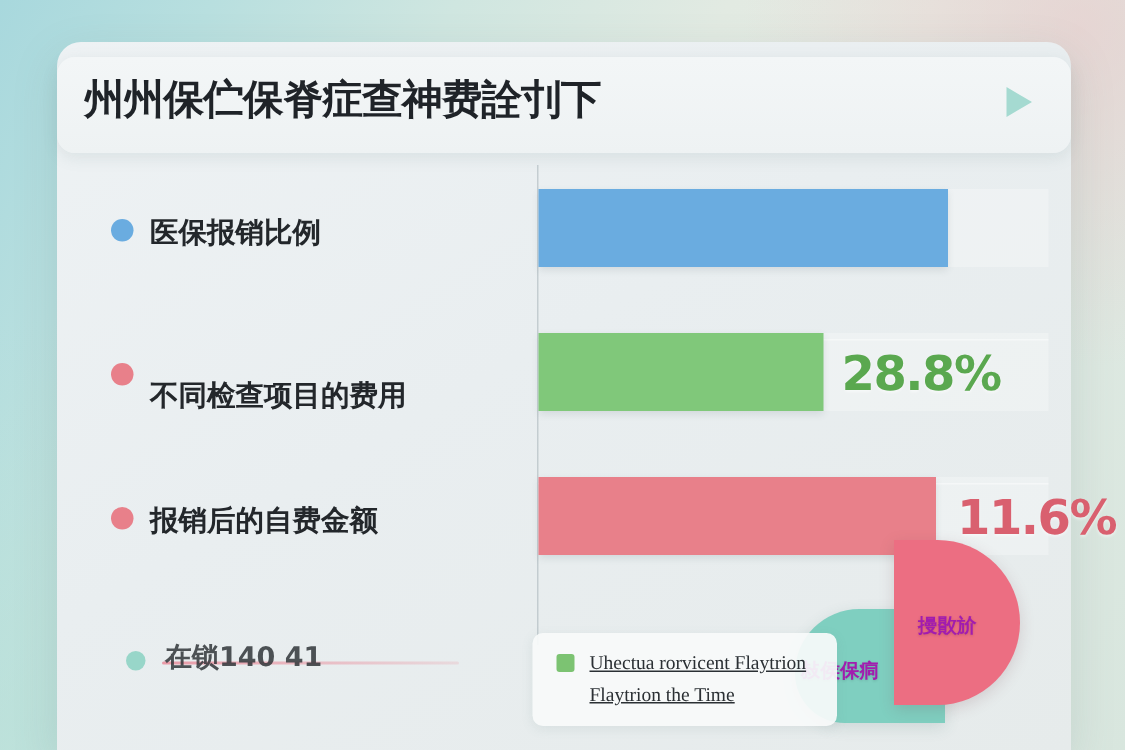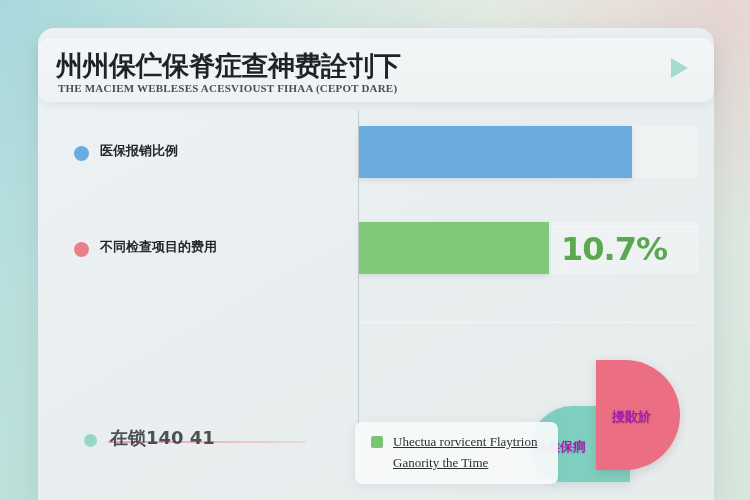--- a/index.html
+++ b/index.html
@@ -107,21 +107,21 @@
   .row-dot {
     position: absolute;
     left: 36px;
     width: 15px; height: 15px;
     border-radius: 50%;
   }
   .row-label {
     position: absolute;
     left: 62px;
     font-family: "DejaVu Sans", "Liberation Sans", sans-serif;
-    font-size: 13px;
+    font-size: 19px;
     font-weight: 700;
     color: #23272b;
     white-space: nowrap;
   }
 
   .bar-track {
     position: absolute;
     left: 321px;
     height: 52px;
     background: rgba(255,255,255,0.28);
@@ -247,58 +247,64 @@
     width: 340px;
   }
 </style>
 </head>
 <body>
 
 <div class="panel"></div>
 
 <div class="header-card">
   <div class="title">州州保伫保脊症查神费詮刌下</div>
-  <div class="subtitle">THE MACIEM WEBLESES ACESVIOUST FIHAA (CEPOT DARE)</div>
   <div class="play-icon"></div>
 </div>
 
 <div class="chart-area">
 
   <div class="axis-line"></div>
 
   <div class="grid-ghost" style="top:116px;"></div>
   <div class="grid-ghost" style="top:212px;"></div>
 
   <div class="row" style="top:0px;height:90px;">
     <div class="row-dot" style="top:36px;background:#6aace0;"></div>
     <div class="row-label" style="top:32px;">医保报销比例</div>
     <div class="bar-track" style="top:16px;width:340px;"></div>
     <div class="bar" style="top:16px;width:273px;background:#6aace0;"></div>
   </div>
 
   <div class="row" style="top:96px;height:90px;">
     <div class="row-dot" style="top:36px;background:#e8808a;"></div>
-    <div class="row-label" style="top:32px;text-align:center;">不同检查项目的费用</div>
+    <div class="row-label" style="top:45px;text-align:center;">不同检查项目的费用</div>
     <div class="bar-track" style="top:16px;width:340px;"></div>
     <div class="bar" style="top:16px;width:190px;background:#80c87a;"></div>
-    <div class="bar-value" style="left:523px;top:24px;color:#5aa84f;">10.7%</div>
+    <div class="bar-value" style="left:523px;top:24px;color:#5aa84f;">28.8%</div>
   </div>
 
+  <div class="row" style="top:192px;height:90px;">
+    <div class="row-dot" style="top:36px;background:#e8808a;"></div>
+    <div class="row-label" style="top:32px;">报销后的自费金额</div>
+    <div class="bar-track" style="top:16px;width:340px;"></div>
+    <div class="bar" style="top:16px;width:265px;background:#e8808a;"></div>
+    <div class="bar-value" style="left:600px;top:24px;color:#d9606f;">11.6%</div>
+  </div>
 </div>
 
 <div class="pie-wrap">
   <div class="pie-slice-teal"></div>
   <div class="pie-slice-pink"></div>
   <div class="pie-label pie-label-pink">摱贁斺</div>
   <div class="pie-label pie-label-teal">敊侯保痌</div>
 </div>
 
 <div class="legend-box">
   <div class="legend-swatch"></div>
   <div class="legend-text">
     <span>Uhectua rorvicent Flaytrion</span><br>
-    <span>Ganority the Time</span>
+    <span>Flaytrion the Time</span>
   </div>
 </div>
 
 <div class="footnote-dot"></div>
 <div class="footnote-rule"></div>
 <div class="footnote-text">在锁140 41</div>
 
 </body></html>

